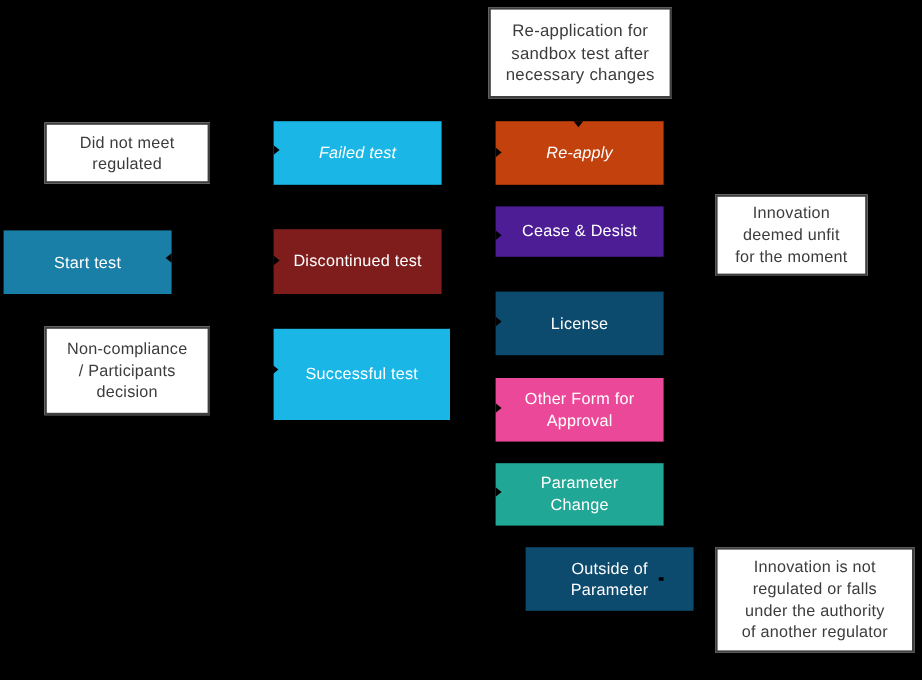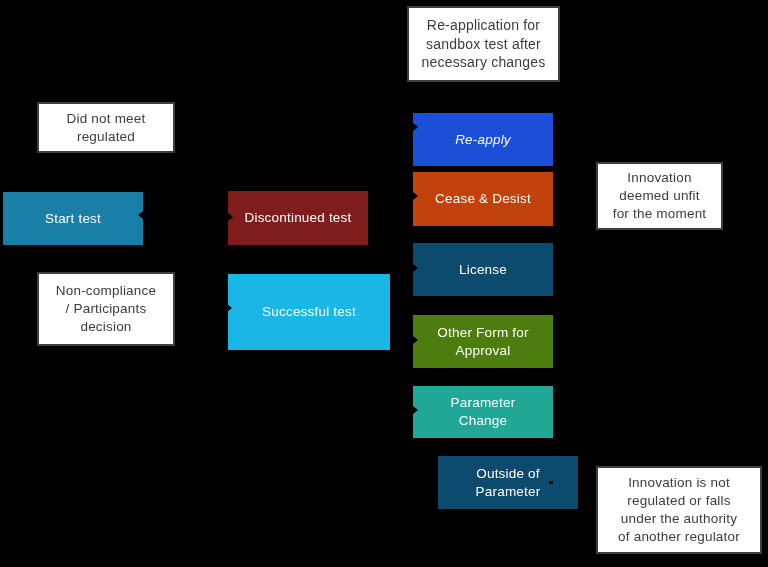--- a/index.html
+++ b/index.html
@@ -46,73 +46,76 @@
     <span>Re-application for
 sandbox test after
 necessary changes</span>
   </div>
 
   <div class="node node-white" style="left:37px;top:102px;width:138px;height:51px;">
     <span>Did not meet
 regulated</span>
   </div>
 
+  <div class="node node-colored italic" style="left: 228px; top: 101px; width: 140px; height: 53px; background-color: rgb(26, 183, 230);">
+    <span>Failed test</span>
+  </div>
 
-  <div class="node node-colored italic" style="left: 413px; top: 113px; width: 140px; height: 53px; background-color: #1d4ed8;">
+  <div class="node node-colored italic" style="left: 413px; top: 101px; width: 140px; height: 53px; background-color: #c2410c;">
     <span>Re-apply</span>
   </div>
 
   <div class="node node-white" style="left:596px;top:162px;width:127px;height:68px;">
     <span>Innovation
 deemed unfit
 for the moment</span>
   </div>
 
   <div class="node node-colored" style="left: 3px; top: 192px; width: 140px; height: 53px; background-color: rgb(26, 127, 166);">
     <span>Start test</span>
   </div>
 
   <div class="node node-colored" style="left: 228px; top: 191px; width: 140px; height: 54px; background-color: #7f1d1d;">
     <span>Discontinued test</span>
   </div>
 
-  <div class="node node-colored" style="left: 413px; top: 172px; width: 140px; height: 54px; background-color: #c2410c;">
+  <div class="node node-colored" style="left: 413px; top: 172px; width: 140px; height: 42px; background-color: #4c1d95;">
     <span>Cease &amp; Desist</span>
   </div>
 
   <div class="node node-colored" style="left: 413px; top: 243px; width: 140px; height: 53px; background-color: #0c4a6e;">
     <span>License</span>
   </div>
 
   <div class="node node-white" style="left:37px;top:272px;width:138px;height:74px;">
     <span>Non-compliance
 / Participants
 decision</span>
   </div>
 
-  <div class="node node-colored" style="left: 228px; top: 274px; width: 162px; height: 76px; background-color: rgb(26, 183, 230);">
+  <div class="node node-colored" style="left: 228px; top: 274px; width: 147px; height: 76px; background-color: rgb(26, 183, 230);">
     <span>Successful test</span>
   </div>
 
-  <div class="node node-colored" style="left: 413px; top: 315px; width: 140px; height: 53px; background-color: #4d7c0f;">
+  <div class="node node-colored" style="left: 413px; top: 315px; width: 140px; height: 53px; background-color: #ec4899;">
     <span>Other Form for
 Approval</span>
   </div>
 
   <div class="node node-colored" style="left: 413px; top: 386px; width: 140px; height: 52px; background-color: rgb(33, 167, 149);">
     <span>Parameter
 Change</span>
   </div>
 
   <div class="node node-colored" style="left: 438px; top: 456px; width: 140px; height: 53px; background-color: #0c4a6e;">
     <span>Outside of
 Parameter</span>
   </div>
 
-  <div class="node node-white" style="left:596px;top:466px;width:166px;height:88px;">
+  <div class="node node-white" style="left:596px;top:456px;width:166px;height:88px;">
     <span>Innovation is not
 regulated or falls
 under the authority
 of another regulator</span>
   </div>
 
   <div class="notch notch-left" style="left:138px;top:211px;"></div>
   <div class="notch notch-right" style="left:228px;top:121px;"></div>
   <div class="notch notch-right" style="left:228px;top:213px;"></div>
   <div class="notch notch-right" style="left:227px;top:304px;"></div>

